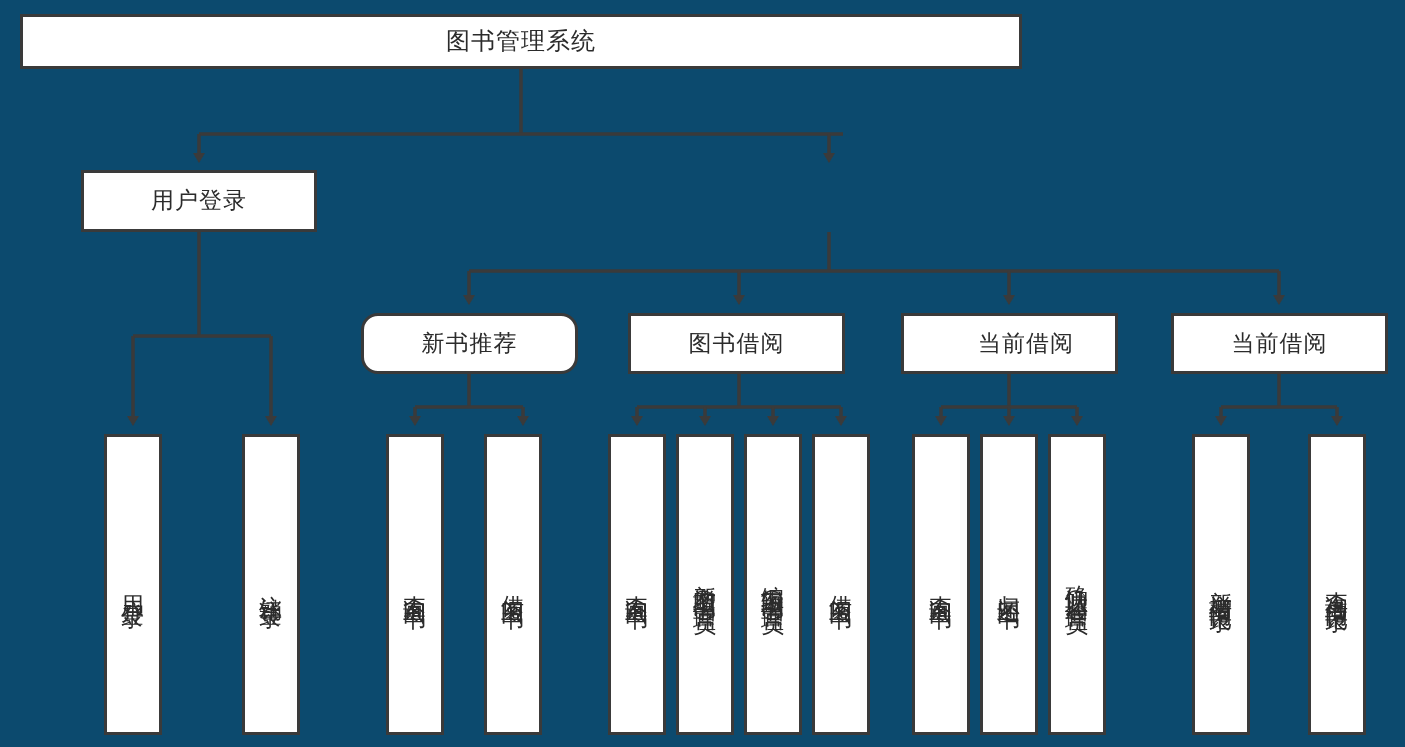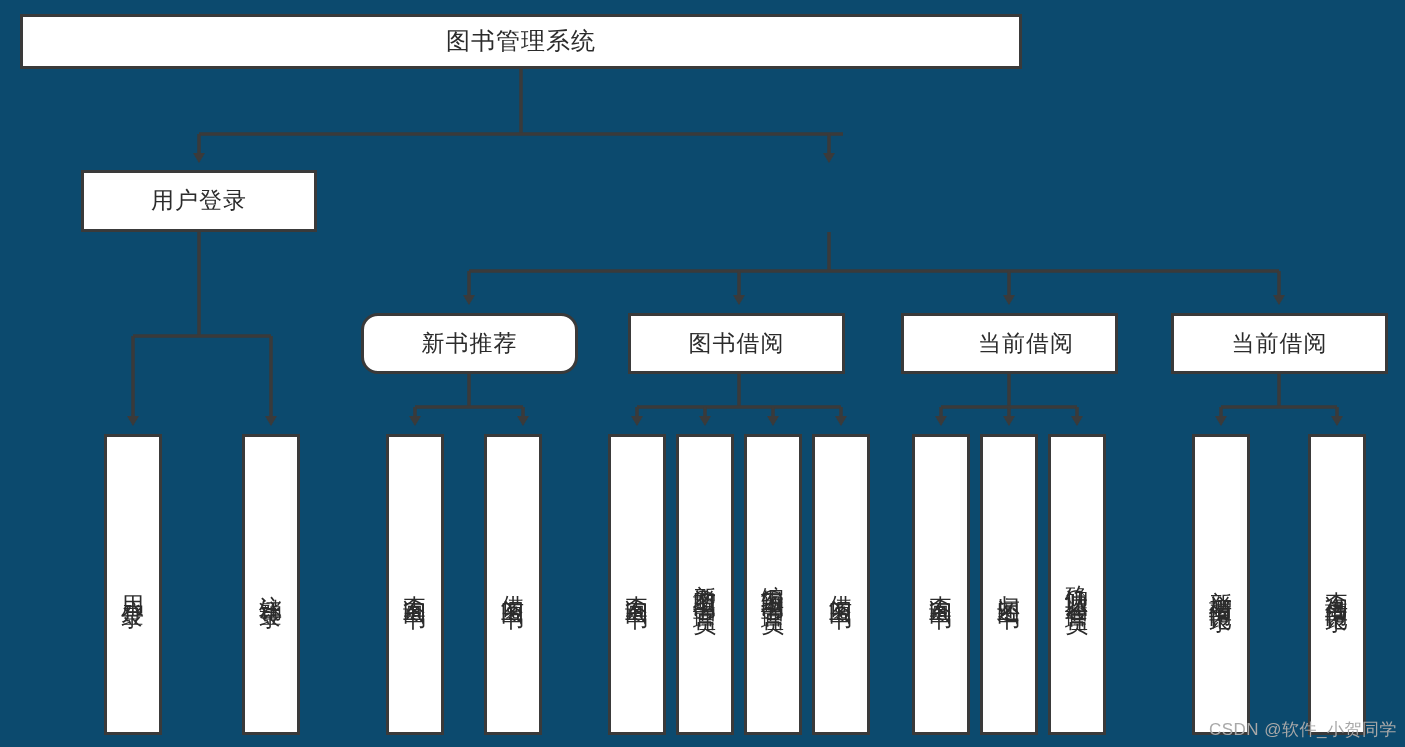--- a/index.html
+++ b/index.html
@@ -156,15 +156,14 @@
   <div class="node vertical" style="left:912px; top:434px; width:58px; height:301px;">查询图书</div>
 
   <div class="node vertical" style="left:980px; top:434px; width:58px; height:301px;">归还图书</div>
 
   <div class="node vertical" style="left:1048px; top:434px; width:58px; height:301px;">确认归还（管理员）</div>
 
   <div class="node vertical" style="left:1192px; top:434px; width:58px; height:301px;">新增借阅记录</div>
 
   <div class="node vertical" style="left:1308px; top:434px; width:58px; height:301px;">查询借阅记录</div>
 
-  <div id="watermark">CSDN @软件_小贺同学</div>
 
 </div>
 
 </body></html>

